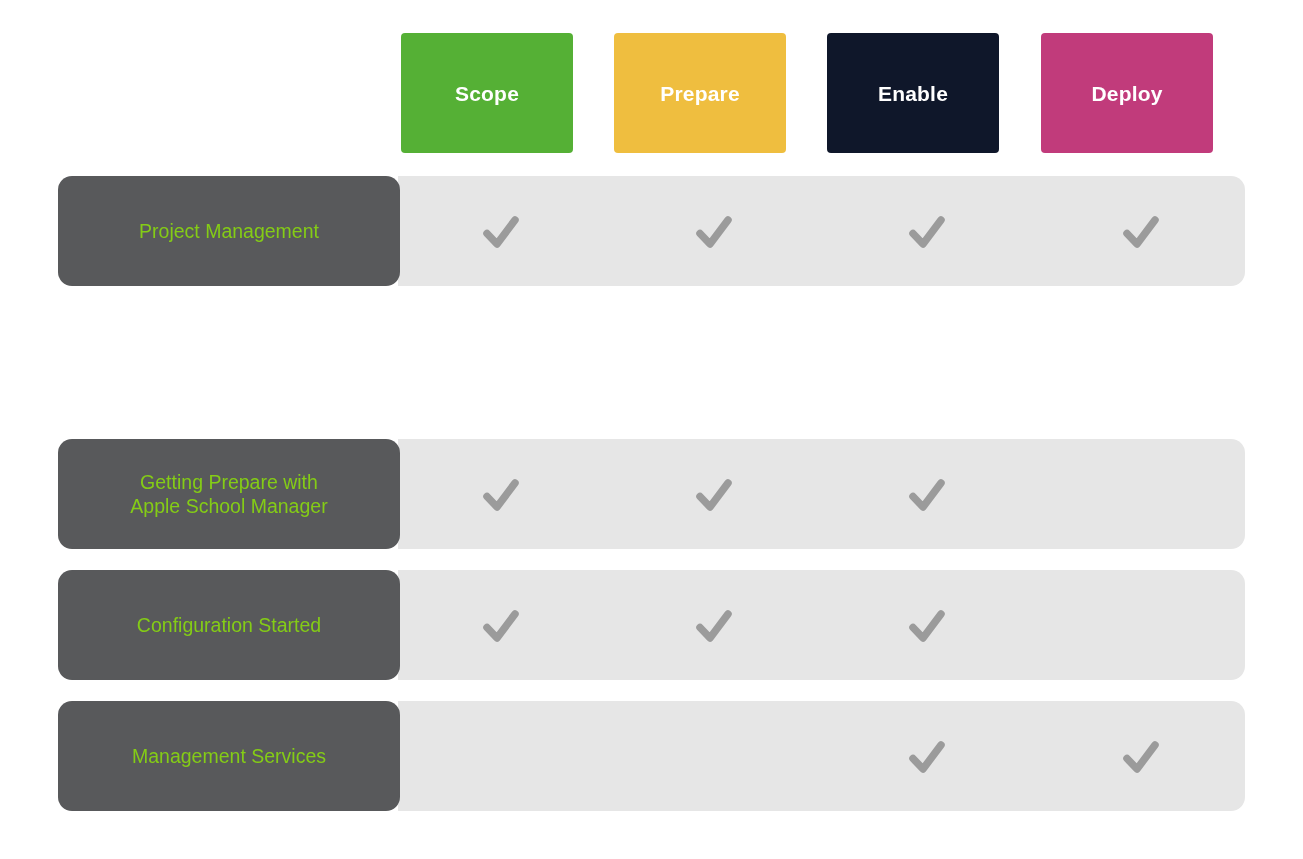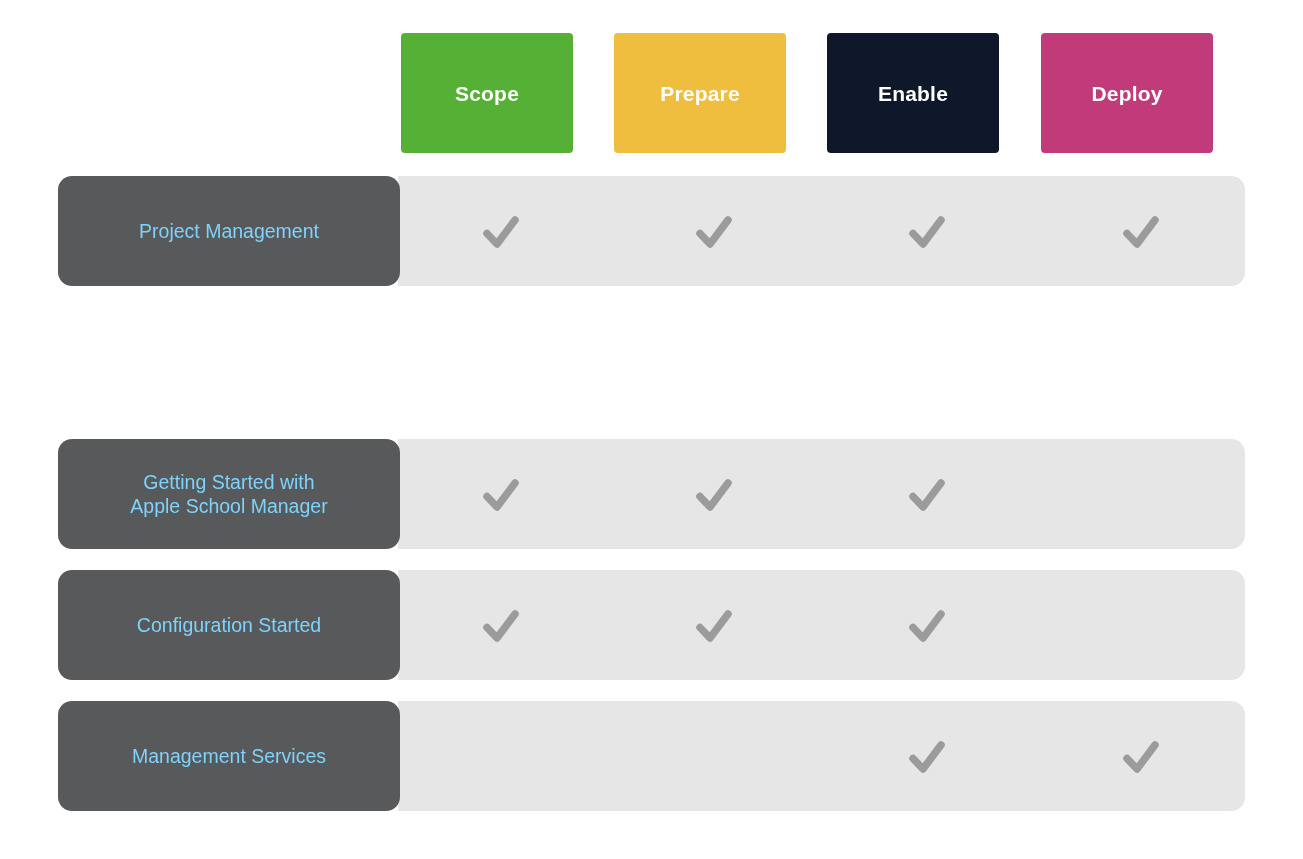--- a/index.html
+++ b/index.html
@@ -78,21 +78,21 @@
     height: 100%;
     background: #58595b;
     border-radius: 14px;
     display: flex;
     align-items: center;
     justify-content: center;
     box-sizing: border-box;
     padding: 0 10px;
   }
   .row-pill-label {
-    color: #7dd3fc;
+    color: #84cc16;
     font-size: 19.5px;
     font-weight: normal;
     line-height: 1.24;
     text-align: center;
     white-space: pre-line;
   }
 
   .check-cell {
     position: absolute;
     top: 0;
@@ -181,21 +181,21 @@
         </div>
         <div class="check-cell" style="left: 827px; width: 200px;">
           <svg class="check-mark" viewBox="0 0 46 46">
             <path d="M9 25.5 L19 36 L37 12"></path>
           </svg>
         </div>
         <div class="check-cell" style="left: 1041px; width: 200px;">
           <span class="check-empty"></span>
         </div>
         <div class="row-pill">
-          <span class="row-pill-label">Getting Started with
+          <span class="row-pill-label">Getting Prepare with
 Apple School Manager</span>
         </div>
       </div>
       <div class="row" style="top: 570px; height: 110px;">
         <div class="row-band"></div>
         <div class="check-cell" style="left: 401px; width: 200px;">
           <svg class="check-mark" viewBox="0 0 46 46">
             <path d="M9 25.5 L19 36 L37 12"></path>
           </svg>
         </div>

